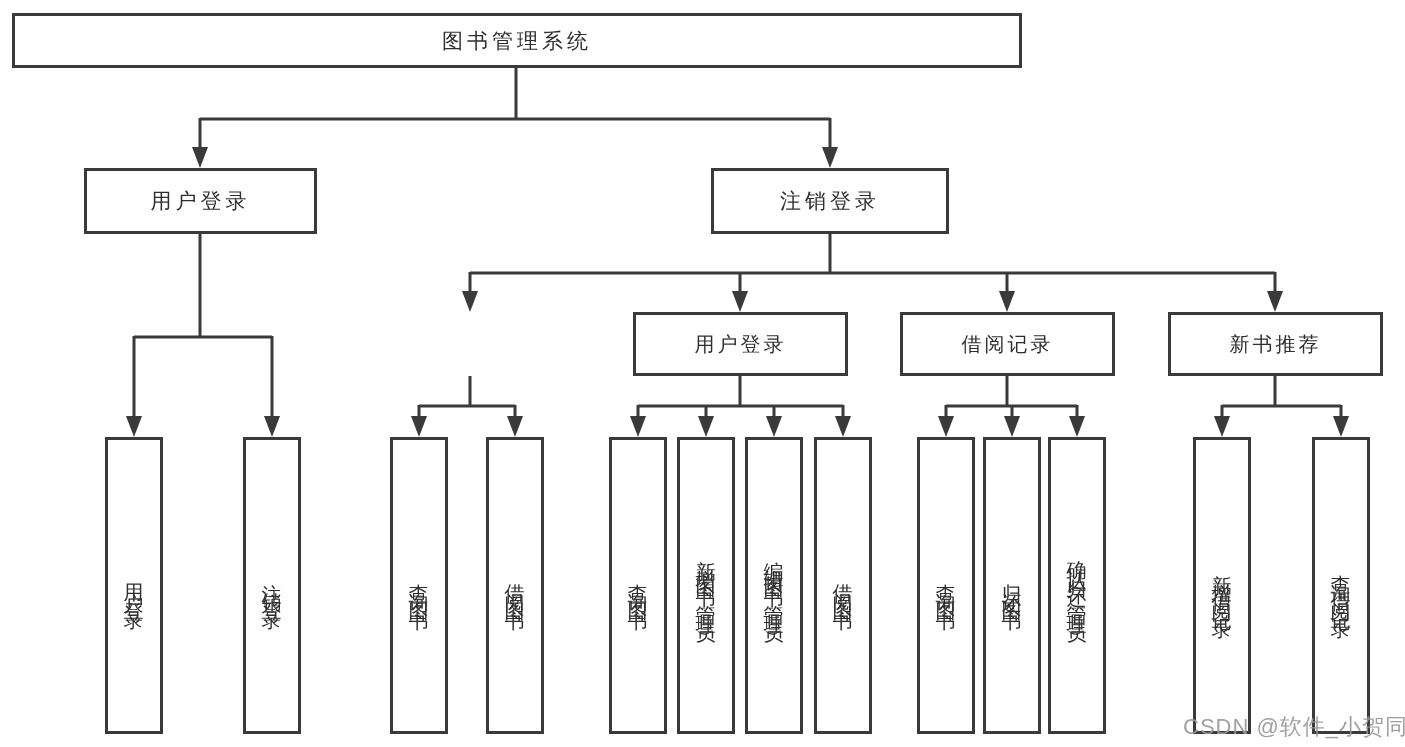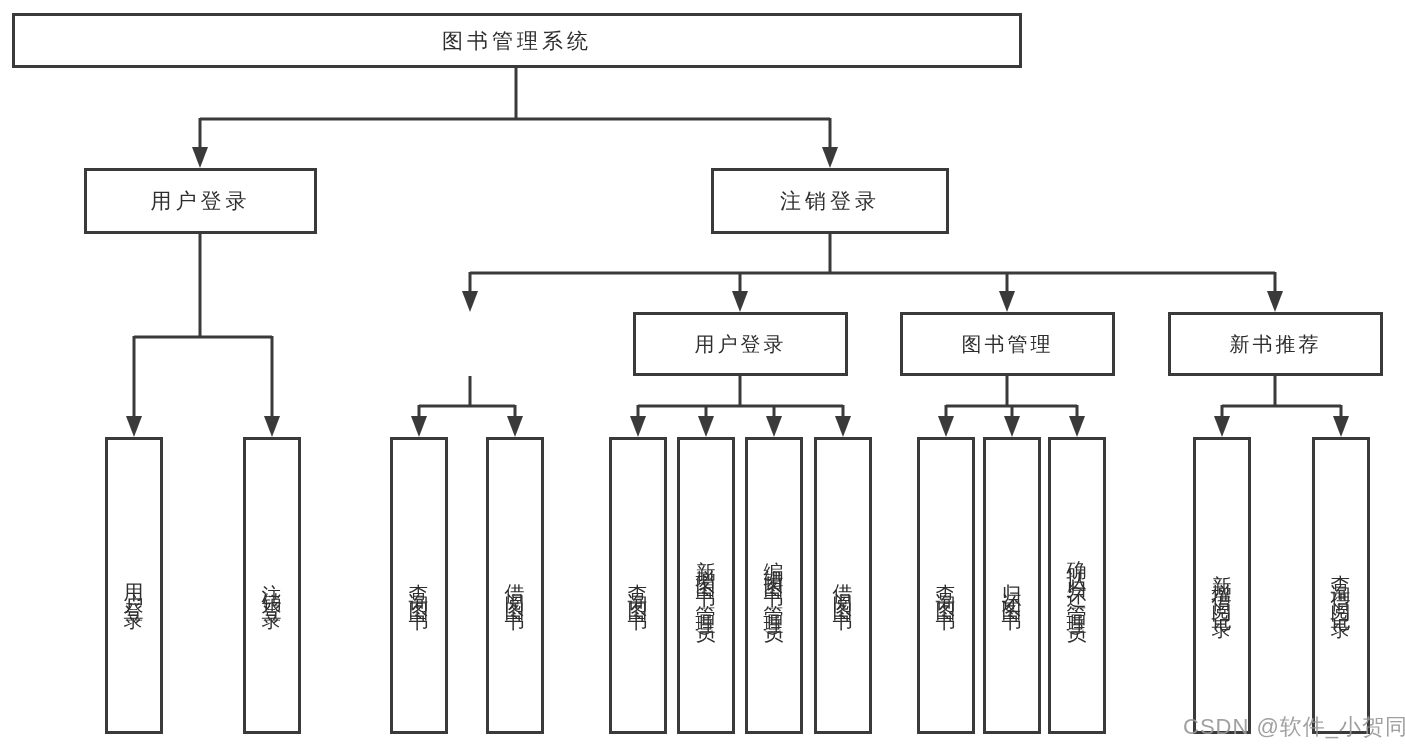--- a/index.html
+++ b/index.html
@@ -124,21 +124,21 @@
     <span>用户登录</span>
   </div>
   <div class="box l2-box l2-book">
     <span>注销登录</span>
   </div>
 
   <div class="box l3-box l3-b">
     <span>用户登录</span>
   </div>
   <div class="box l3-box l3-c">
-    <span>图书管理</span>
+    <span>借阅记录</span>
   </div>
   <div class="box l3-box l3-d">
     <span>新书推荐</span>
   </div>
 
   <div class="box leaf" style="left:105px">
     <span>用户登录</span>
   </div>
   <div class="box leaf" style="left:243px">
     <span>注销登录</span>

